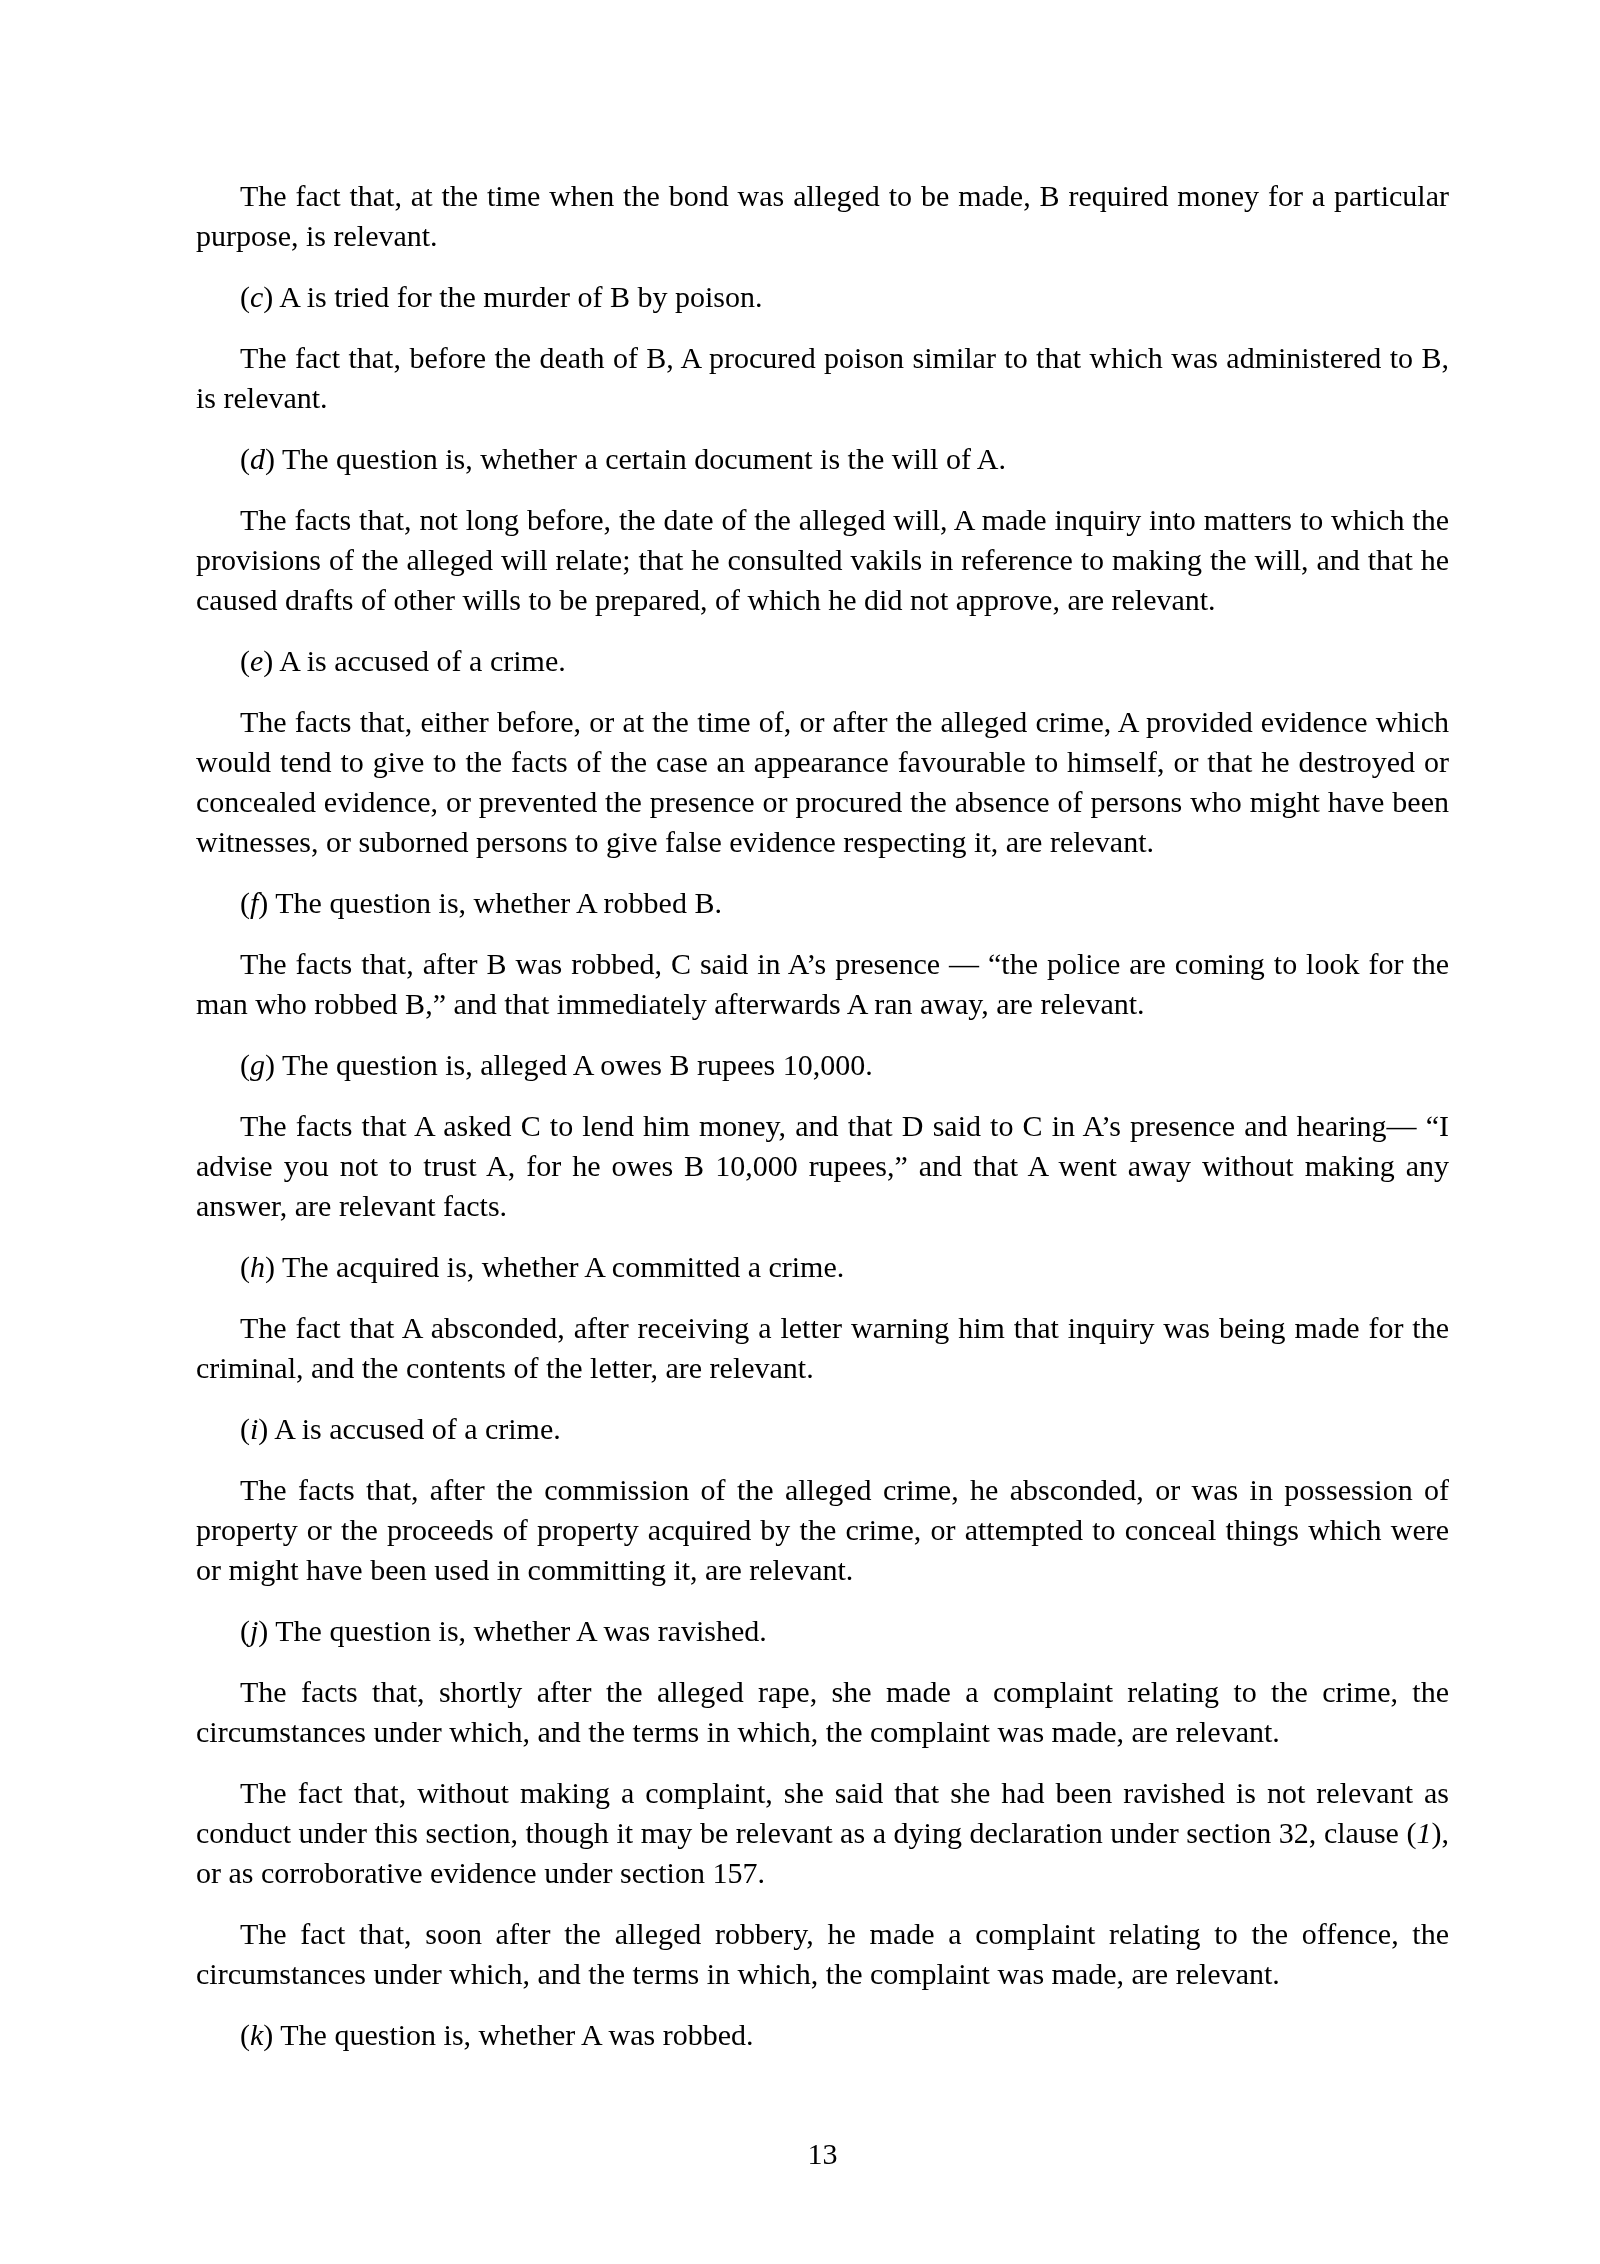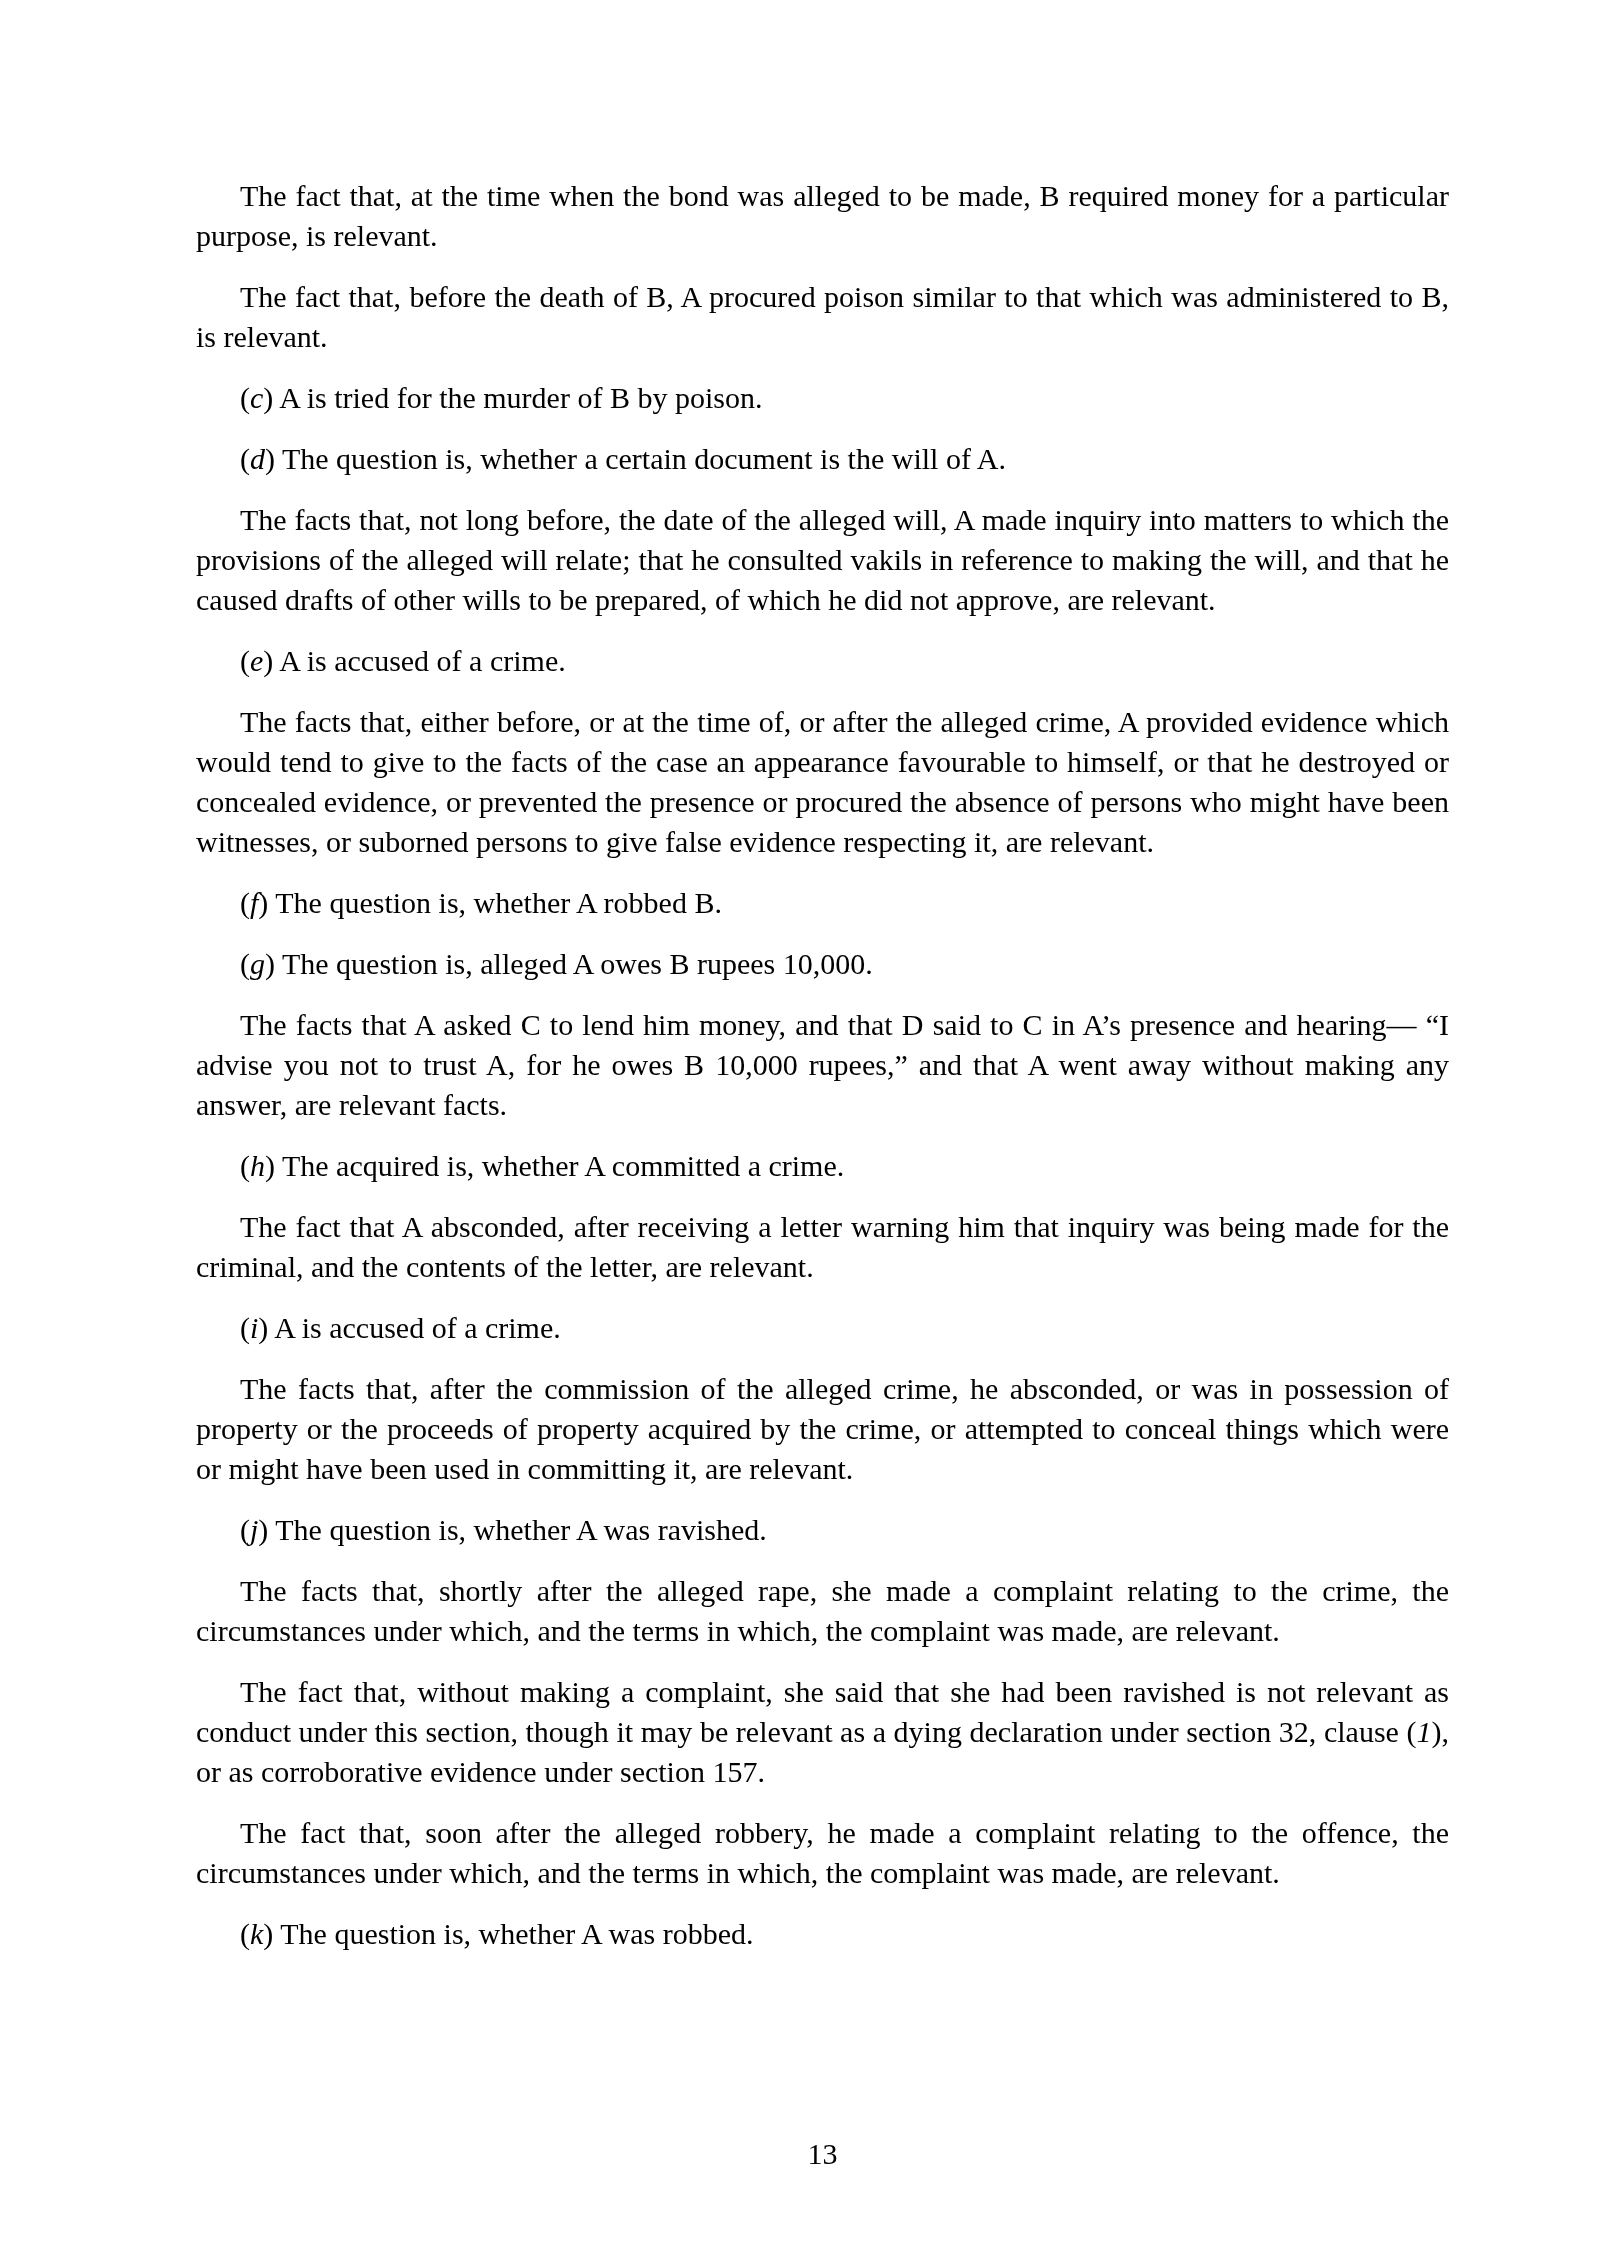--- a/index.html
+++ b/index.html
@@ -42,27 +42,28 @@
     line-height: 40px;
     font-family: Liberation Serif, serif;
   }
 </style>
 </head>
 <body>
 
 <div class="page">
   <div class="content">
       <p><span>The fact that, at the time when the bond was alleged to be made, B required money for a particular purpose, is relevant.</span></p>
+      <p><span>(</span><i>c</i><span>) A is tried for the murder of B by poison.</span></p>
       <p><span>The fact that, before the death of B, A procured poison similar to that which was administered to B, is relevant.</span></p>
-      <p><span>(</span><i>c</i><span>) A is tried for the murder of B by poison.</span></p>
       <p><span>(</span><i>d</i><span>) The question is, whether a certain document is the will of A.</span></p>
       <p><span>The facts that, not long before, the date of the alleged will, A made inquiry into matters to which the provisions of the alleged will relate; that he consulted vakils in reference to making the will, and that he caused drafts of other wills to be prepared, of which he did not approve, are relevant.</span></p>
       <p><span>(</span><i>e</i><span>) A is accused of a crime.</span></p>
       <p><span>The facts that, either before, or at the time of, or after the alleged crime, A provided evidence which would tend to give to the facts of the case an appearance favourable to himself, or that he destroyed or concealed evidence, or prevented the presence or procured the absence of persons who might have been witnesses, or suborned persons to give false evidence respecting it, are relevant.</span></p>
       <p><span>(</span><i>f</i><span>) The question is, whether A robbed B.</span></p>
+      <p><span>The facts that, after B was robbed, C said in A’s presence — “the police are coming to look for the man who robbed B,” and that immediately afterwards A ran away, are relevant.</span></p>
       <p><span>(</span><i>g</i><span>) The question is, alleged A owes B rupees 10,000.</span></p>
       <p><span>The facts that A asked C to lend him money, and that D said to C in A’s presence and hearing— “I advise you not to trust A, for he owes B 10,000 rupees,” and that A went away without making any answer, are relevant facts.</span></p>
       <p><span>(</span><i>h</i><span>) The acquired is, whether A committed a crime.</span></p>
       <p><span>The fact that A absconded, after receiving a letter warning him that inquiry was being made for the criminal, and the contents of the letter, are relevant.</span></p>
       <p><span>(</span><i>i</i><span>) A is accused of a crime.</span></p>
       <p><span>The facts that, after the commission of the alleged crime, he absconded, or was in possession of property or the proceeds of property acquired by the crime, or attempted to conceal things which were or might have been used in committing it, are relevant.</span></p>
       <p><span>(</span><i>j</i><span>) The question is, whether A was ravished.</span></p>
       <p><span>The facts that, shortly after the alleged rape, she made a complaint relating to the crime, the circumstances under which, and the terms in which, the complaint was made, are relevant.</span></p>
       <p><span>The fact that, without making a complaint, she said that she had been ravished is not relevant as conduct under this section, though it may be relevant as a dying declaration under section 32, clause (</span><i>1</i><span>), or as corroborative evidence under section 157.</span></p>
       <p><span>The fact that, soon after the alleged robbery, he made a complaint relating to the offence, the circumstances under which, and the terms in which, the complaint was made, are relevant.</span></p>

